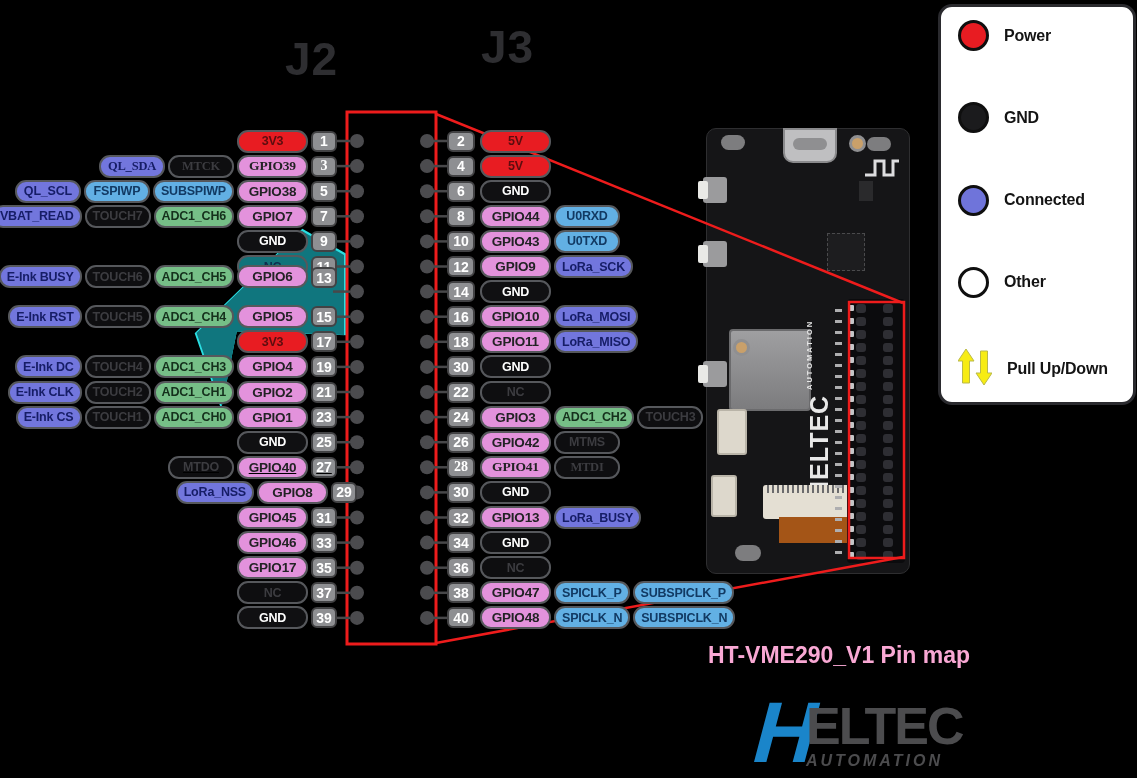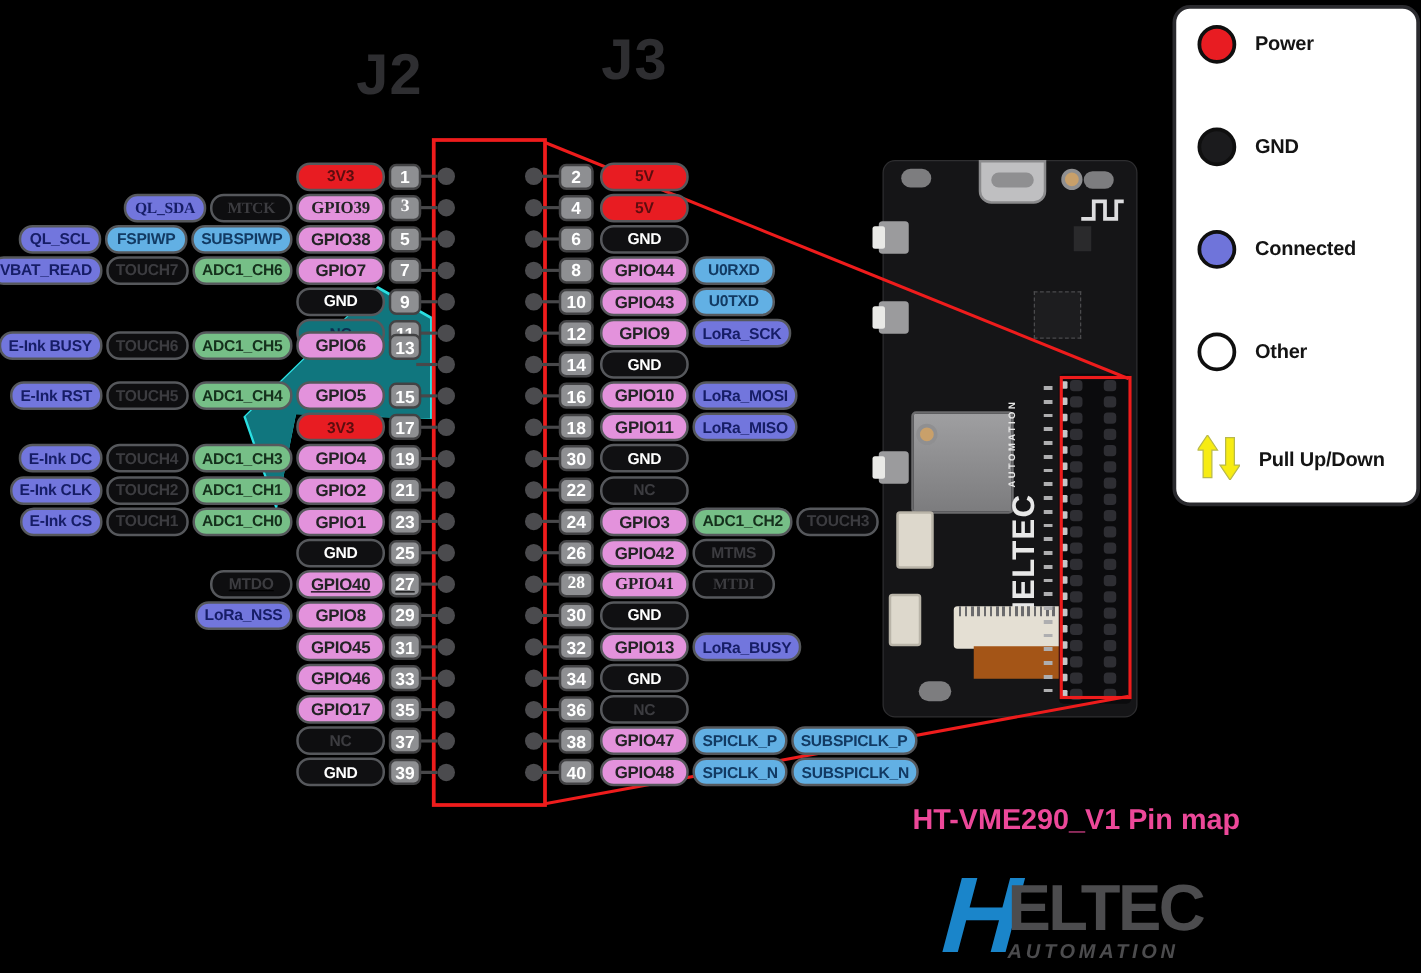--- a/index.html
+++ b/index.html
@@ -73,22 +73,22 @@
 
   
   #legend{left:938px;top:4px;width:198px;height:401px;background:#ffffff;border:3px solid #2a2a2e;
           border-radius:14px;box-sizing:border-box;z-index:6;display:flex;flex-direction:column;
           justify-content:space-between;padding:13px 8px 13px 17px;}
   .leg-item{display:flex;align-items:center;gap:15px;}
   .leg-dot{width:31px;height:31px;border-radius:50%;border:3px solid #0f0f0f;box-sizing:border-box;flex:none;}
   .leg-label{font-weight:bold;font-size:16px;color:#141414;letter-spacing:-0.2px;}
 
   
-  #subtitle{left:708px;top:642px;width:284px;text-align:right;font-weight:bold;font-size:23px;
-            color:#ec4899;z-index:2;}
+  #subtitle{left:708px;top:642px;width:284px;text-align:left;font-weight:bold;font-size:23px;
+            color:#f9a8d4;z-index:2;}
   #logo{left:748px;top:682px;z-index:2;}
 </style>
 </head>
 <body>
 
 <div id="canvas">
 
   <div class="hdr-title" style="left:285px;top:32px;">J2</div>
   <div class="hdr-title" style="left:481px;top:20px;">J3</div>
 
@@ -348,21 +348,21 @@
       </div>
       <div class="pin-row j2" style="top: 429.7px;">
         <span class="badge b-gnd main">GND</span>
         <span class="pnum j2n">25</span>
       </div>
       <div class="pin-row j2" style="top: 454.8px; text-decoration: underline;">
         <span class="badge b-hidden">MTDO</span>
         <span class="badge b-gpio main">GPIO40</span>
         <span class="pnum j2n">27</span>
       </div>
-      <div class="pin-row j2" style="top: 479.9px;">
+      <div class="pin-row j2" style="top: 479.9px; padding-left: 20px;">
         <span class="badge b-conn">LoRa_NSS</span>
         <span class="badge b-gpio main">GPIO8</span>
         <span class="pnum j2n">29</span>
       </div>
       <div class="pin-row j2" style="top: 505px;">
         <span class="badge b-gpio main">GPIO45</span>
         <span class="pnum j2n">31</span>
       </div>
       <div class="pin-row j2" style="top: 530.1px;">
         <span class="badge b-gpio main">GPIO46</span>

